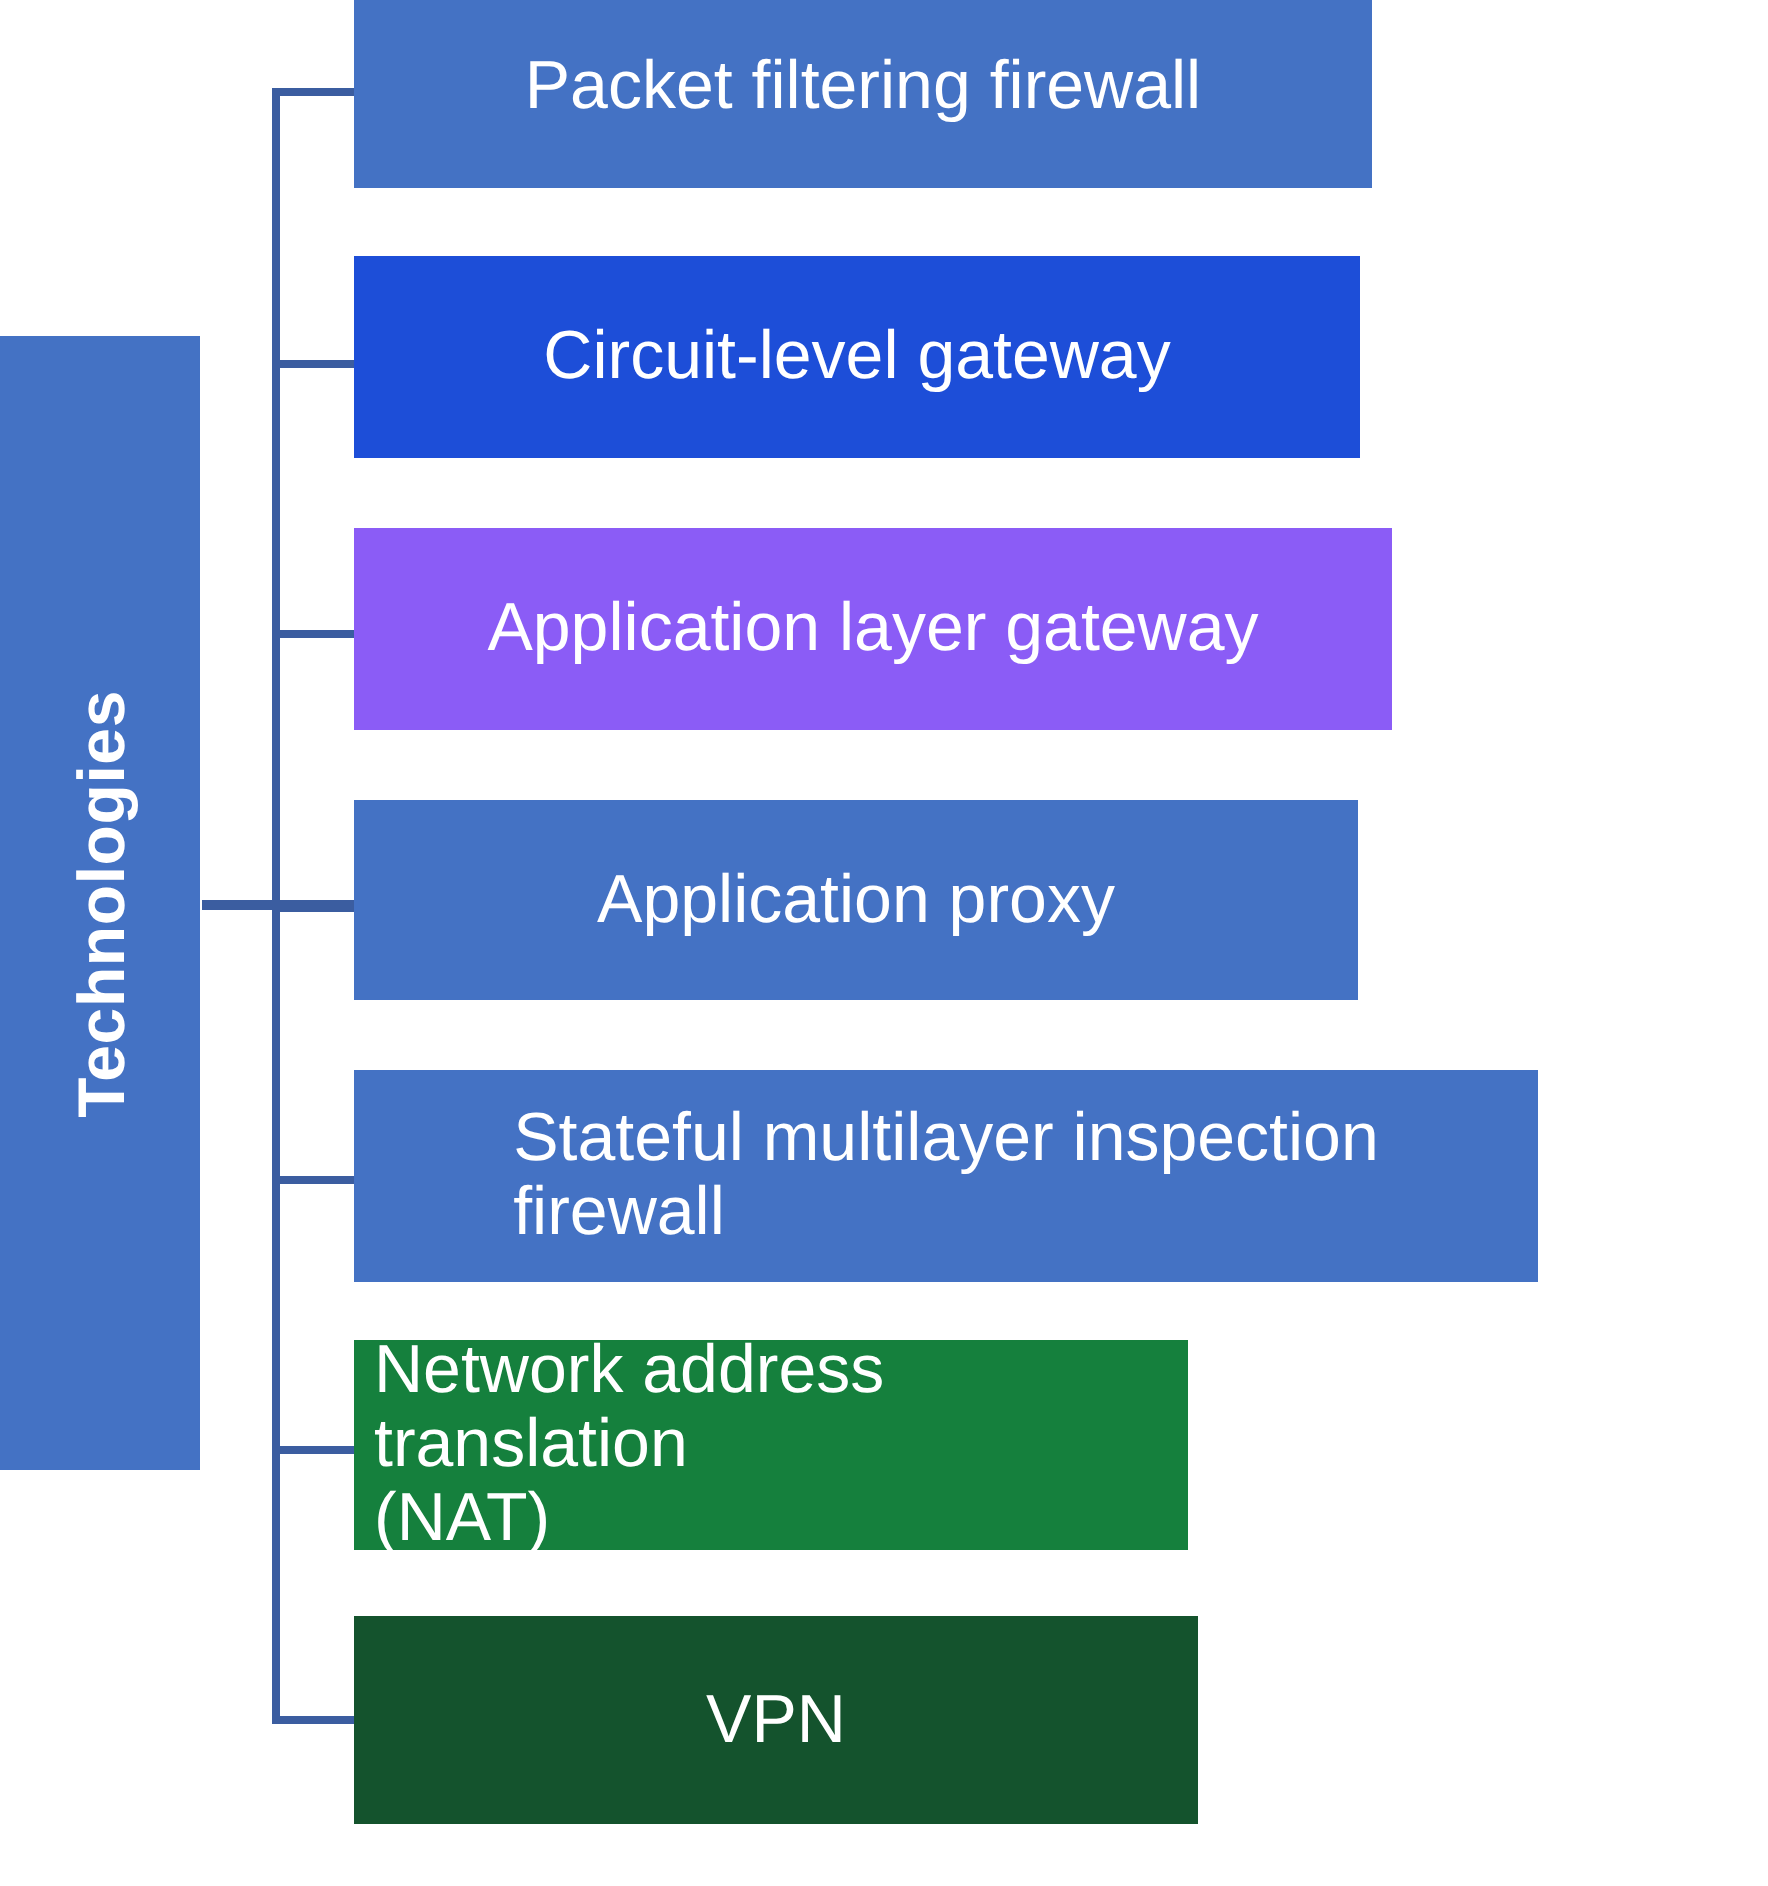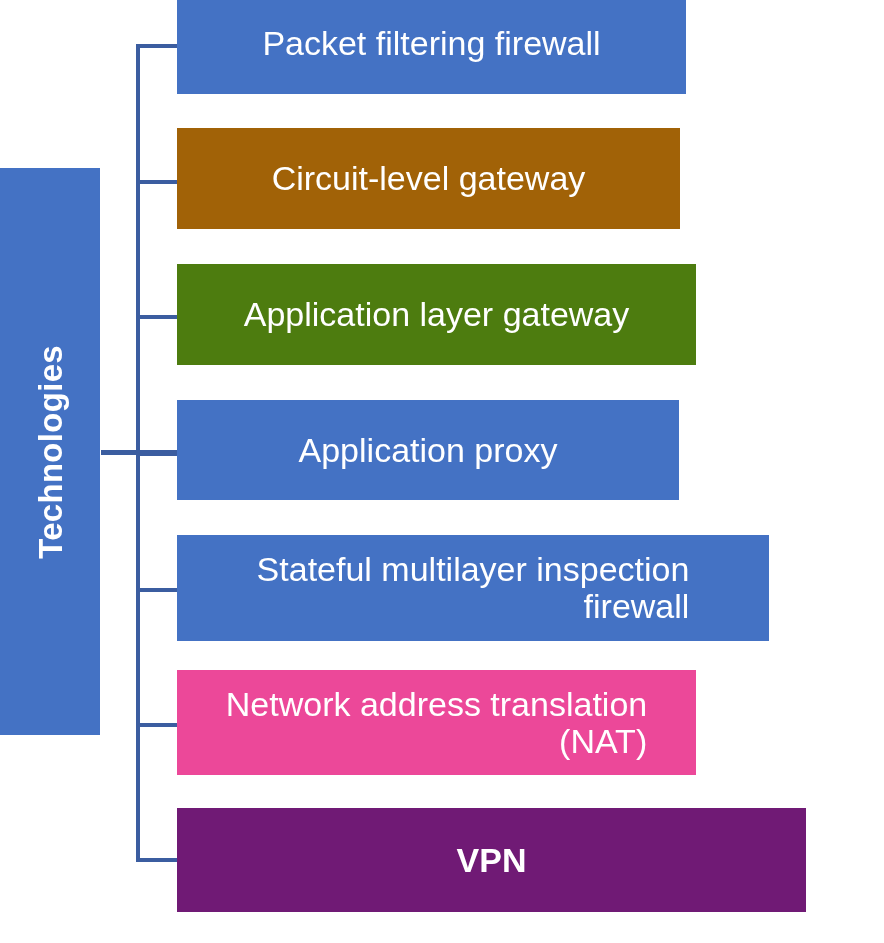--- a/index.html
+++ b/index.html
@@ -73,21 +73,21 @@
     display: flex;
     align-items: center;
     justify-content: center;
     box-sizing: border-box;
     padding: 2px 10px;
   }
   .leaf-label {
     color: #ffffff;
     font-size: 34px;
     line-height: 1.08;
-    text-align: right;
+    text-align: left;
     white-space: pre-line;
   }
 </style>
 </head>
 <body>
 
 <div id="canvas">
 
   <div class="root-node">
     <span class="root-label">Technologies</span>
@@ -104,35 +104,35 @@
       <div class="branch" style="top: 452px;"></div>
       <div class="branch" style="top: 588px;"></div>
       <div class="branch" style="top: 723px;"></div>
       <div class="branch" style="top: 858px;"></div>
     </div>
 
   <div id="leaves">
       <div class="leaf" style="left: 177px; top: -8px; width: 509px; height: 102px; background: rgb(68, 114, 196);">
         <span class="leaf-label">Packet filtering firewall</span>
       </div>
-      <div class="leaf" style="left: 177px; top: 128px; width: 503px; height: 101px; background: #a16207;">
+      <div class="leaf" style="left: 177px; top: 128px; width: 503px; height: 101px; background: #1d4ed8;">
         <span class="leaf-label">Circuit-level gateway</span>
       </div>
-      <div class="leaf" style="left: 177px; top: 264px; width: 519px; height: 101px; background: #4d7c0f;">
+      <div class="leaf" style="left: 177px; top: 264px; width: 519px; height: 101px; background: #8b5cf6;">
         <span class="leaf-label">Application layer gateway</span>
       </div>
       <div class="leaf" style="left: 177px; top: 400px; width: 502px; height: 100px; background: rgb(68, 114, 196);">
         <span class="leaf-label">Application proxy</span>
       </div>
       <div class="leaf" style="left: 177px; top: 535px; width: 592px; height: 106px; background: rgb(68, 114, 196);">
         <span class="leaf-label">Stateful multilayer inspection
 firewall</span>
       </div>
-      <div class="leaf" style="left: 177px; top: 670px; width: 519px; height: 105px; background: #ec4899;">
+      <div class="leaf" style="left: 177px; top: 670px; width: 417px; height: 105px; background: #15803d;">
         <span class="leaf-label">Network address translation
 (NAT)</span>
       </div>
-      <div class="leaf" style="left: 177px; top: 808px; width: 629px; height: 104px; background: #701a75; font-weight: bold;">
+      <div class="leaf" style="left: 177px; top: 808px; width: 422px; height: 104px; background: #14532d;">
         <span class="leaf-label">VPN</span>
       </div>
     </div>
 
 </div>
 
 </body></html>

